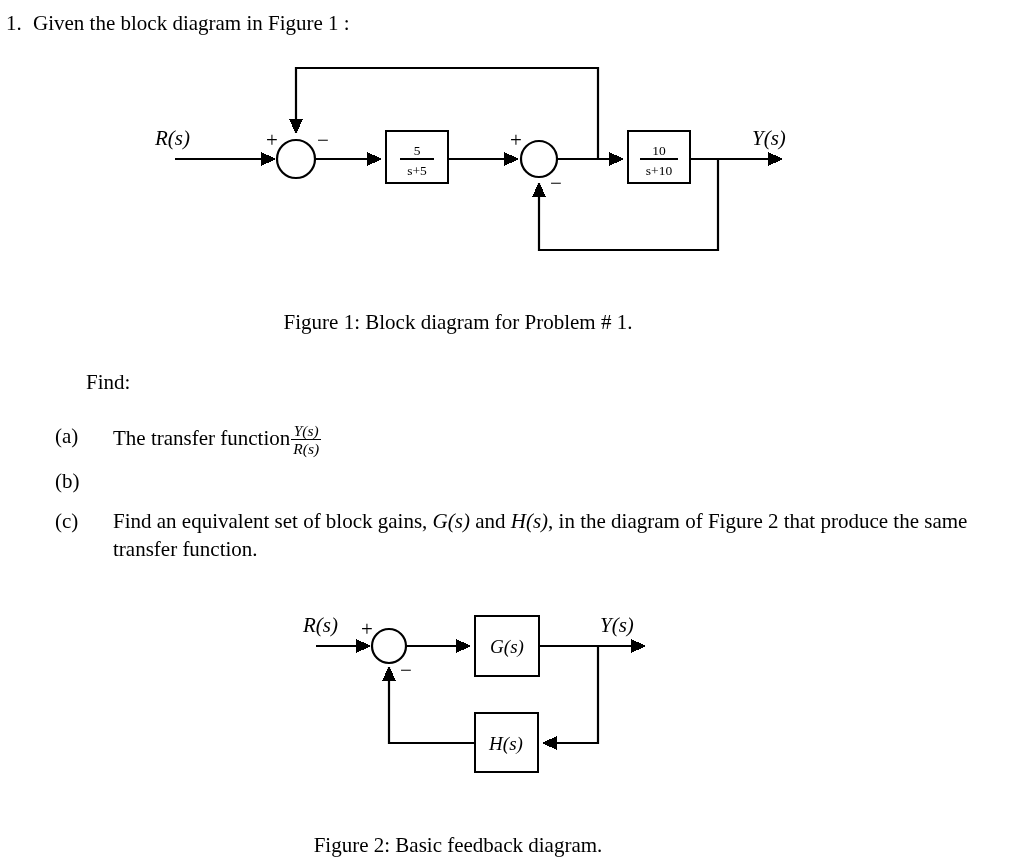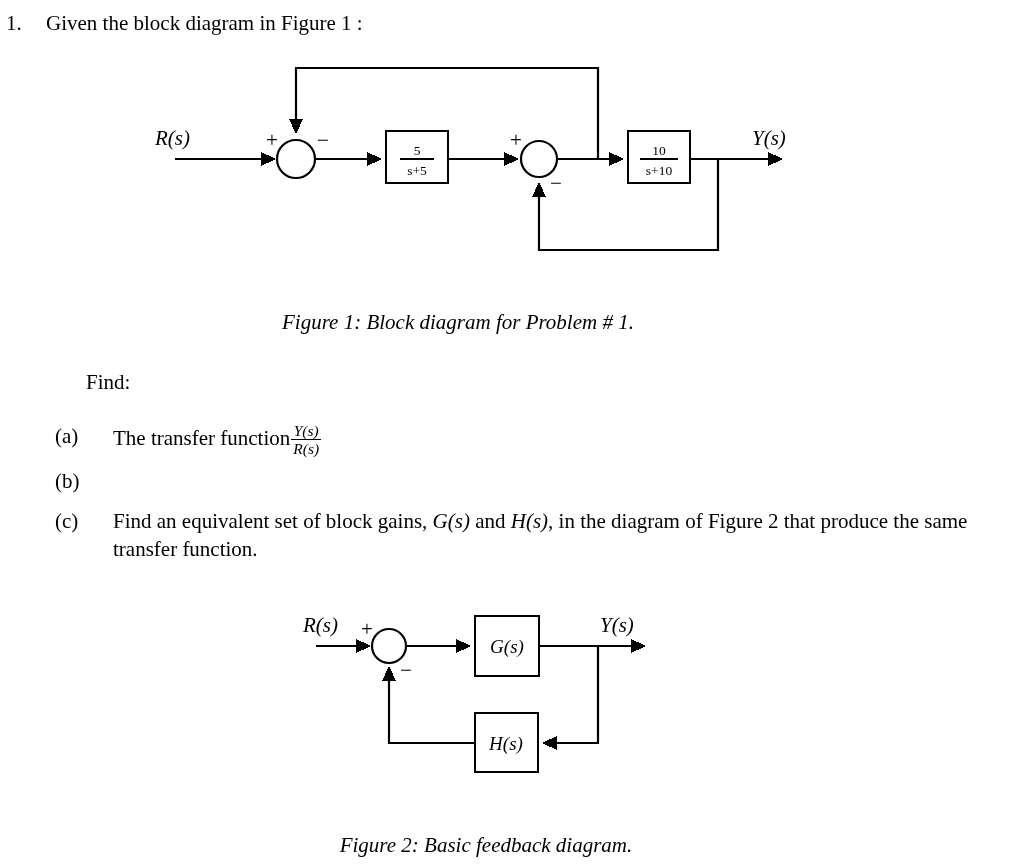--- a/index.html
+++ b/index.html
@@ -17,21 +17,21 @@
   }
 
   
   .q-line {
     position: absolute;
     font-size: 21px;
     line-height: 26px;
     white-space: nowrap;
   }
   #problem-number { left: 6px;  top: 10px; }
-  #problem-text   { left: 33px; top: 10px; margin-left: 13px; }
+  #problem-text   { left: 33px; top: 10px; }
 
   #find-label {
     position: absolute;
     left: 38px;
     top: 369px;
     font-size: 21px;
     line-height: 26px;
     margin-left: 48px;
   }
 
@@ -70,24 +70,23 @@
 
   .mathit { font-style: italic; }
 
   
   .caption {
     position: absolute;
     width: 916px;
     left: 0;
     text-align: center;
     font-size: 21px;
-    font-style: italic;
   }
   #caption-1 { top: 310px; }
-  #caption-2 { top: 833px; padding-left: 28px; }
+  #caption-2 { top: 833px; }
 
   
   .diagram {
     position: absolute;
     left: 0;
     top: 0;
   }
   #figure-1 { left: 0; top: 0; width: 1024px; height: 300px; }
   #figure-2 { left: 0; top: 595px; width: 1024px; height: 225px; }
 

